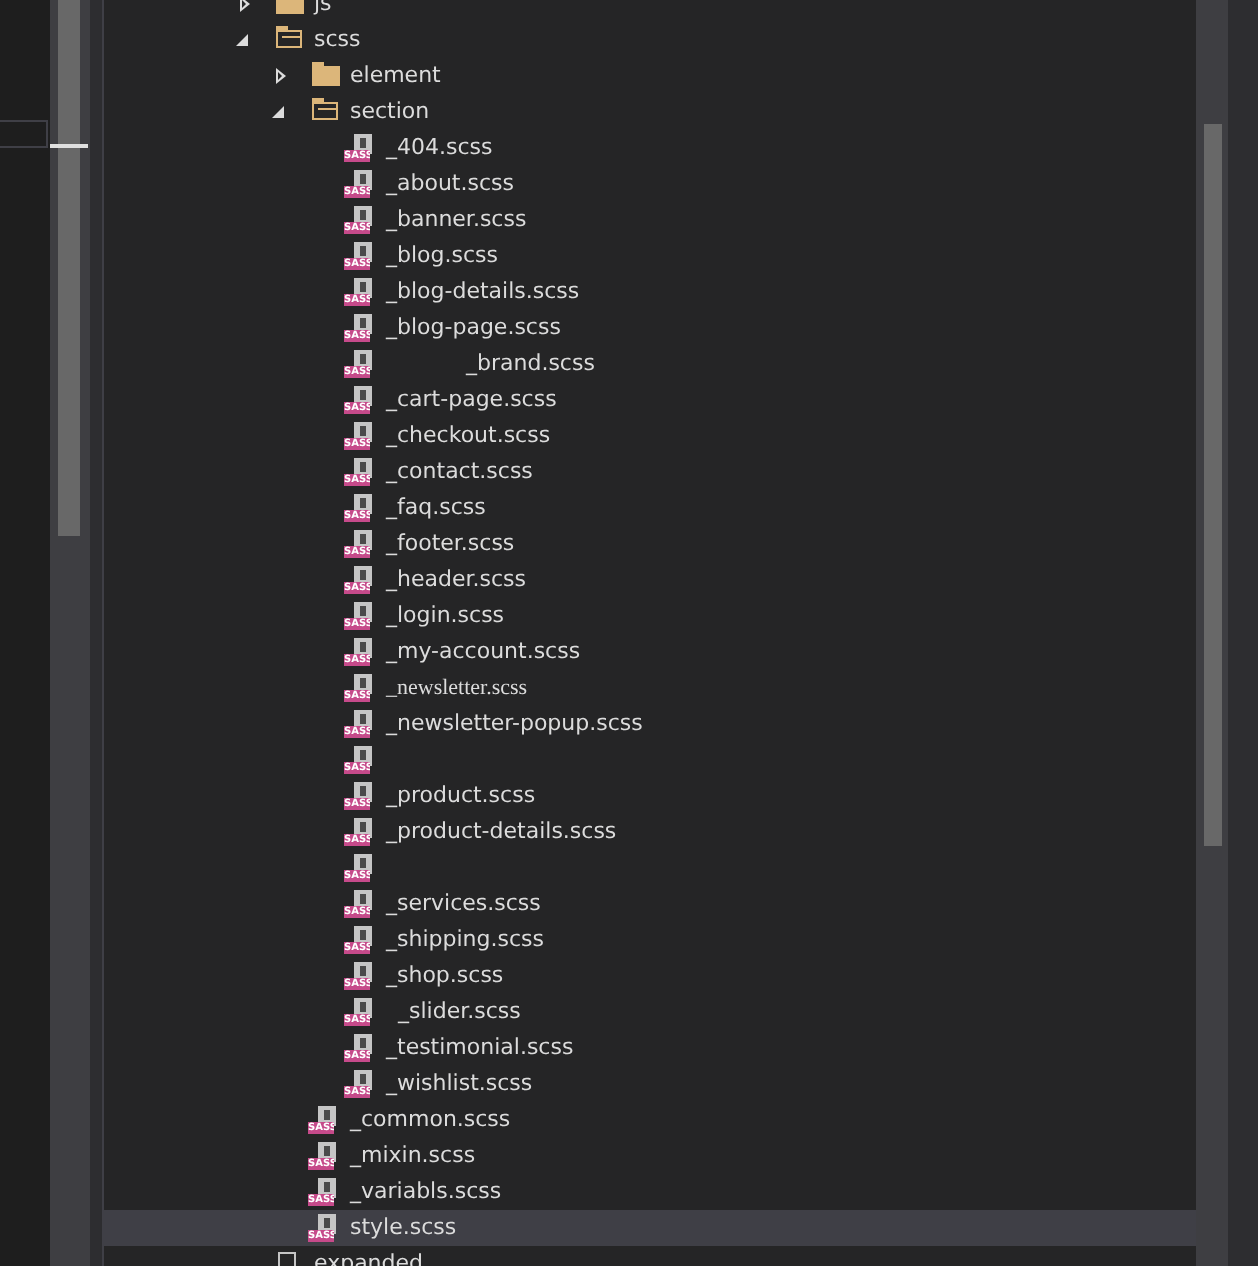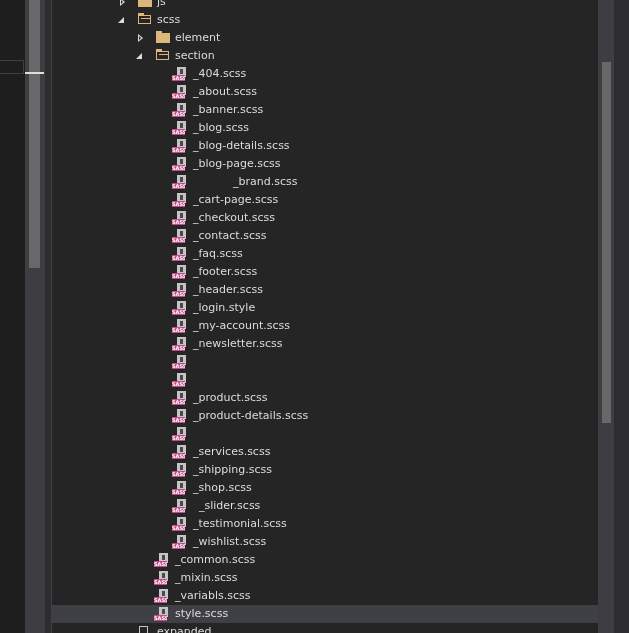--- a/index.html
+++ b/index.html
@@ -164,41 +164,42 @@
           <span class="doc"></span>
           <span class="badge">SASS</span>
         </span>
         <span class="label" style="left: 141px;">_header.scss</span>
       </div>
       <div class="row" style="top: 299px;">
         <span class="icon sass-icon" style="left: 120px;">
           <span class="doc"></span>
           <span class="badge">SASS</span>
         </span>
-        <span class="label" style="left: 141px;">_login.style</span>
+        <span class="label" style="left: 141px;">_login.scss</span>
       </div>
       <div class="row" style="top: 317px;">
         <span class="icon sass-icon" style="left: 120px;">
           <span class="doc"></span>
           <span class="badge">SASS</span>
         </span>
         <span class="label" style="left: 141px;">_my-account.scss</span>
       </div>
       <div class="row" style="top: 335px;">
         <span class="icon sass-icon" style="left: 120px;">
           <span class="doc"></span>
           <span class="badge">SASS</span>
         </span>
-        <span class="label" style="left: 141px;">_newsletter.scss</span>
+        <span class="label" style="left: 141px; font-family: Liberation Serif, serif;">_newsletter.scss</span>
       </div>
       <div class="row" style="top: 353px;">
         <span class="icon sass-icon" style="left: 120px;">
           <span class="doc"></span>
           <span class="badge">SASS</span>
         </span>
+        <span class="label" style="left: 141px;">_newsletter-popup.scss</span>
       </div>
       <div class="row" style="top: 371px;">
         <span class="icon sass-icon" style="left: 120px;">
           <span class="doc"></span>
           <span class="badge">SASS</span>
         </span>
       </div>
       <div class="row" style="top: 389px;">
         <span class="icon sass-icon" style="left: 120px;">
           <span class="doc"></span>

